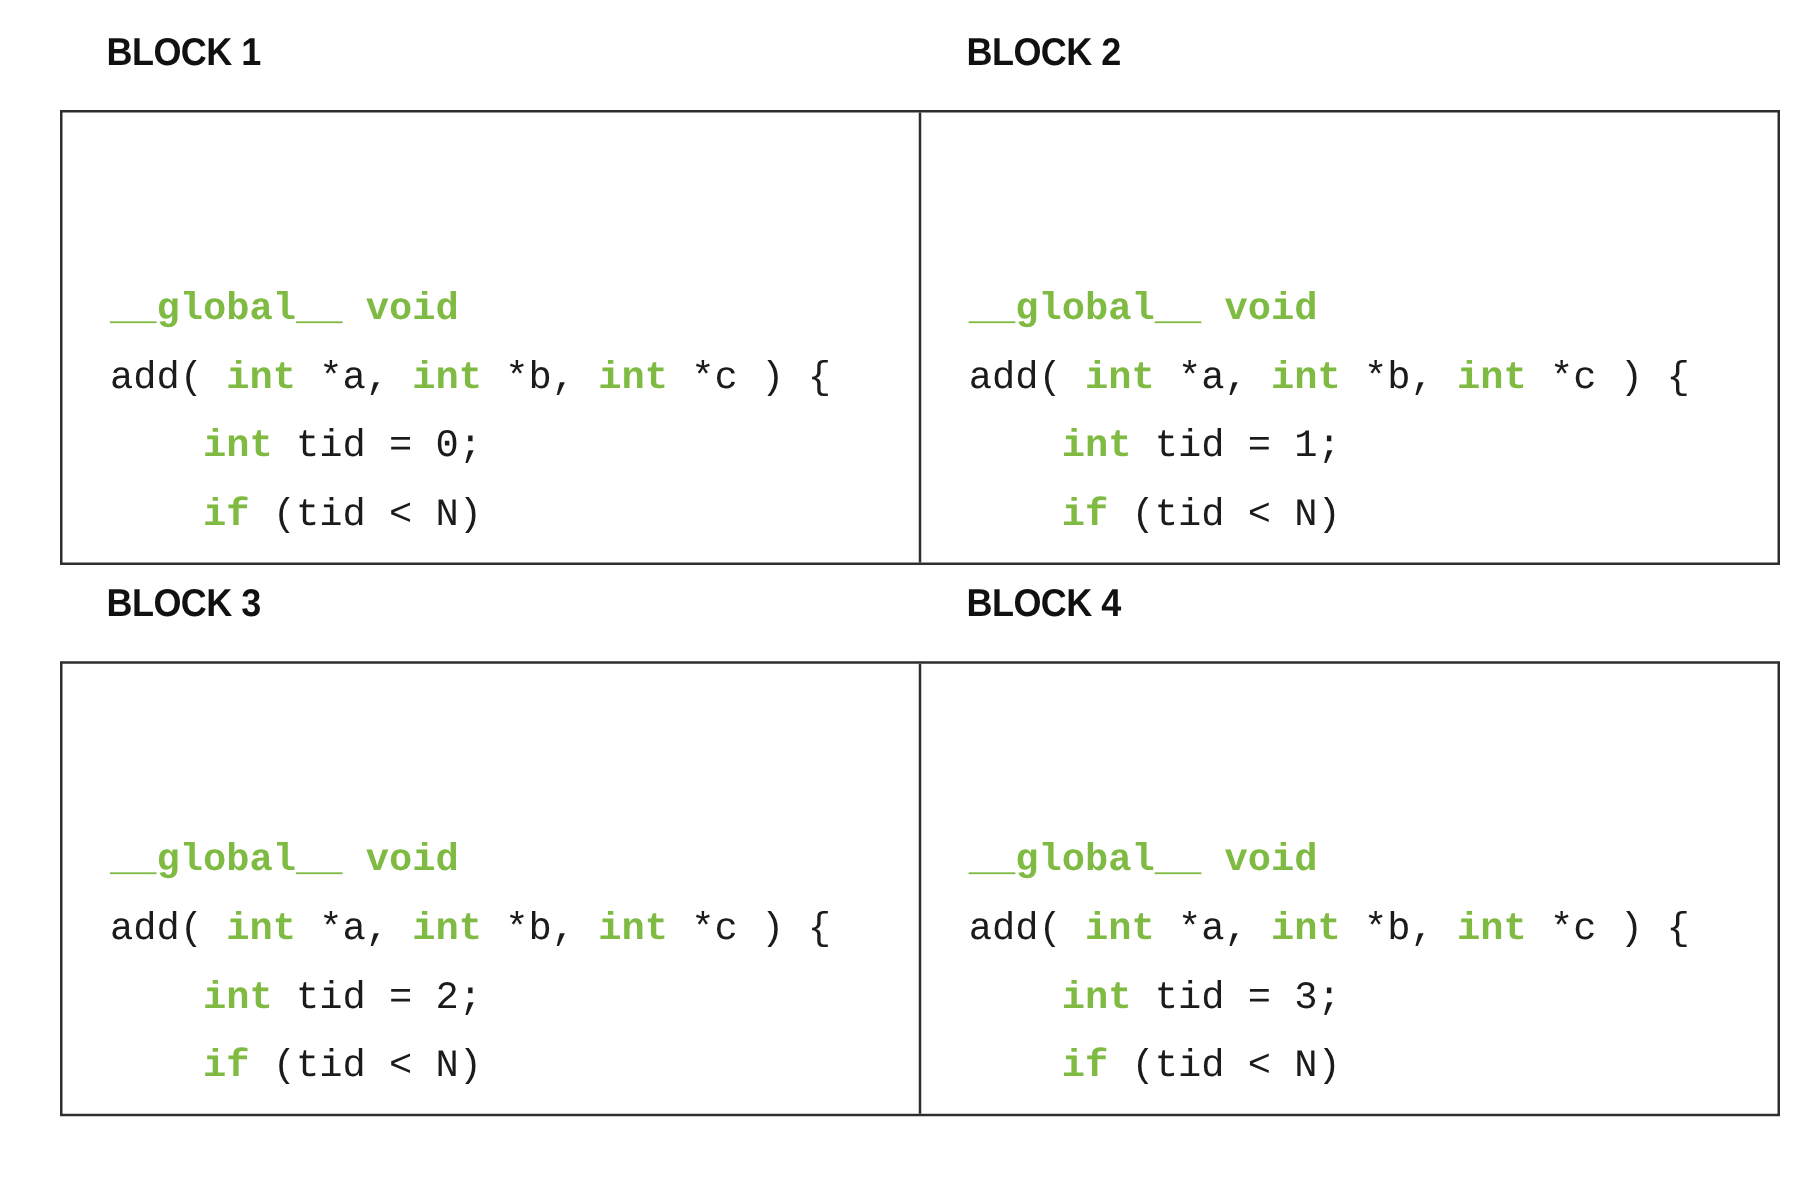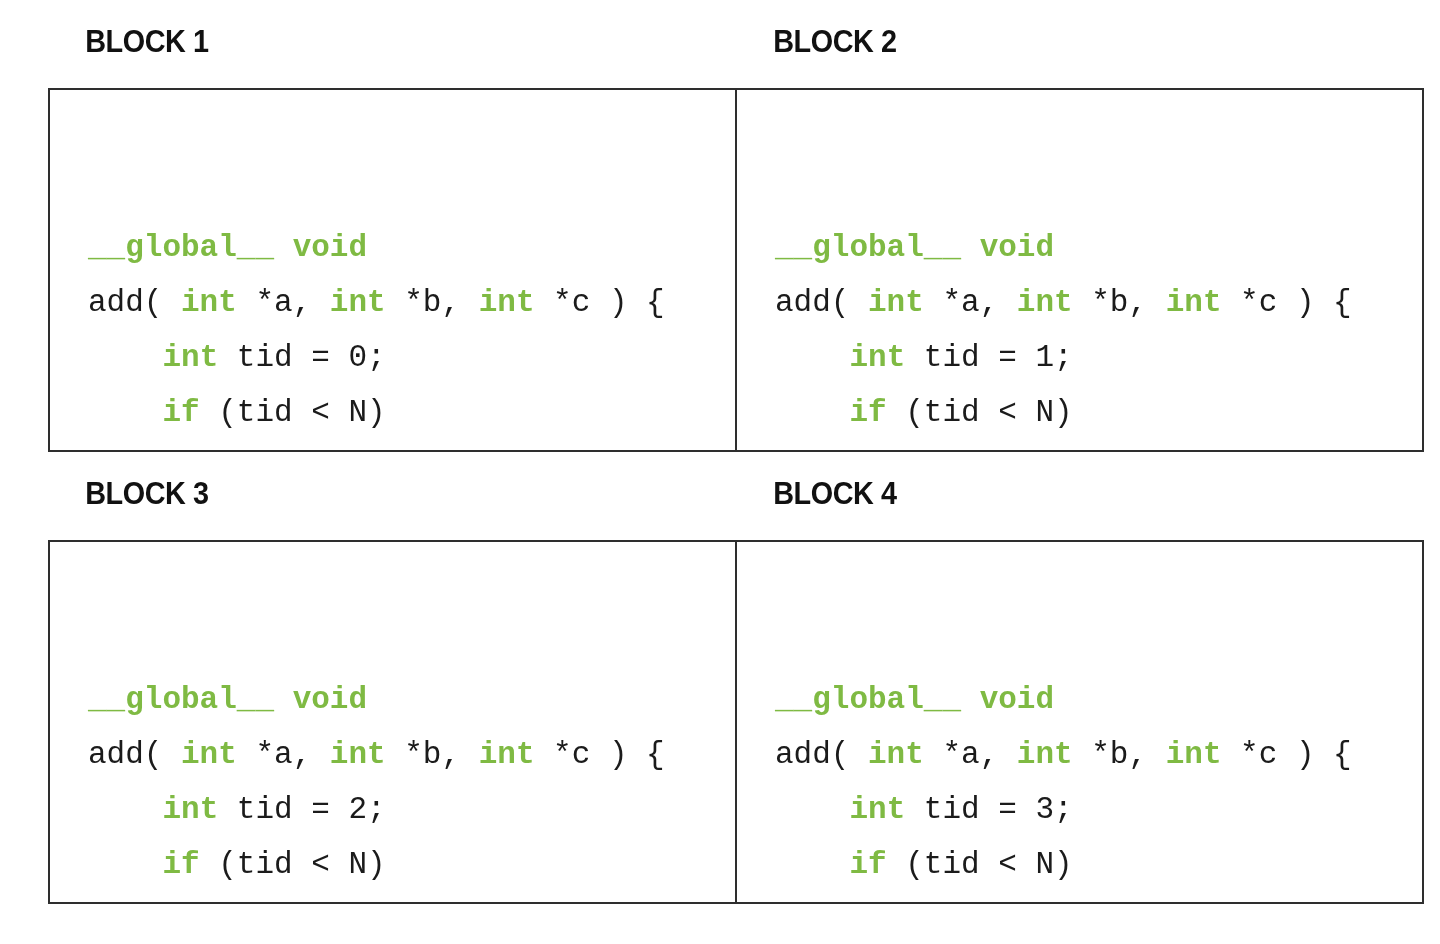--- a/index.html
+++ b/index.html
@@ -13,21 +13,21 @@
     width: 1440px; height: 944px;
     padding: 26px 0 0 48px;
     background: var(--page-bg, #ffffff);
   }
   .labels-row {
     display: flex;
     width: 1376px;
     height: 34px;
     align-items: flex-end;
   }
-  .labels-row.second { margin-top: 26px; }
+  .labels-row.second { margin-top: 15px; }
   .labels-row { margin-bottom: 28px; }
   .block-label {
     width: 688px;
     padding-left: 40px;
     font-family: "Liberation Sans", sans-serif;
     font-weight: bold;
     font-size: 31px;
     letter-spacing: -0.5px;
     color: var(--label-color, #111111);
     transform: scaleX(0.93);

